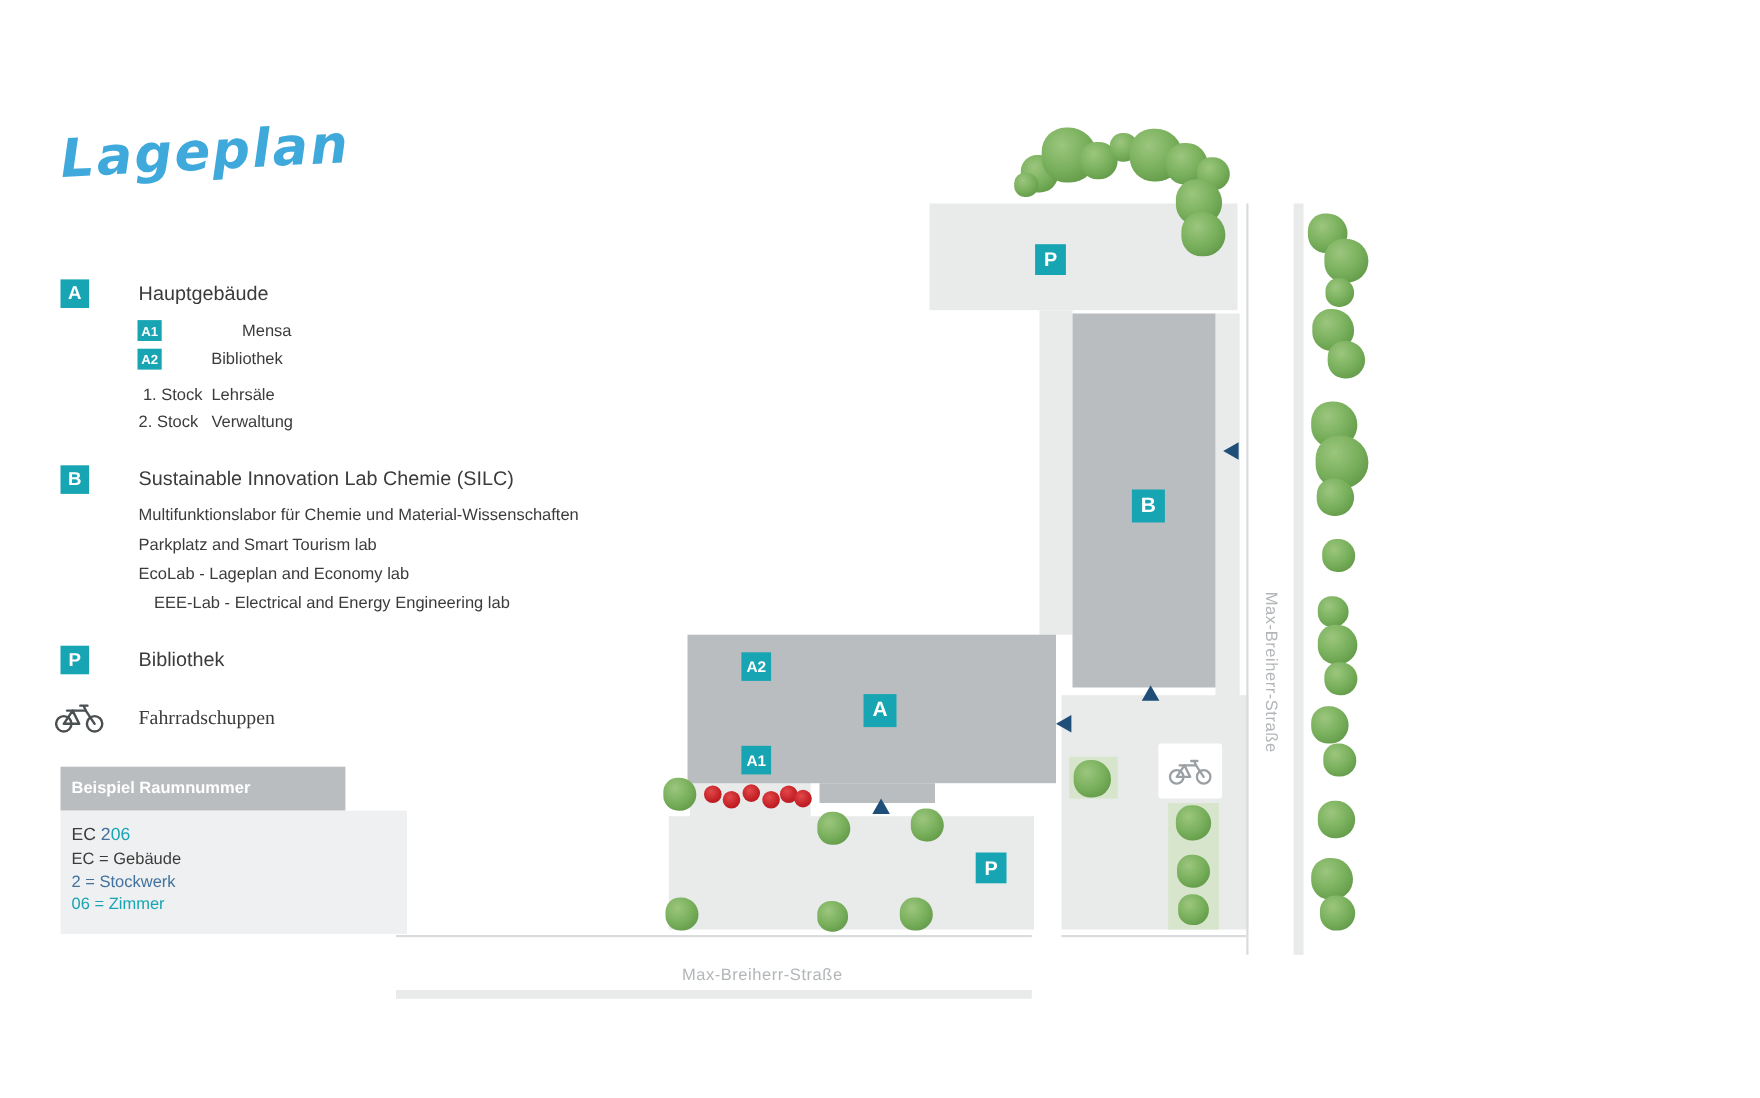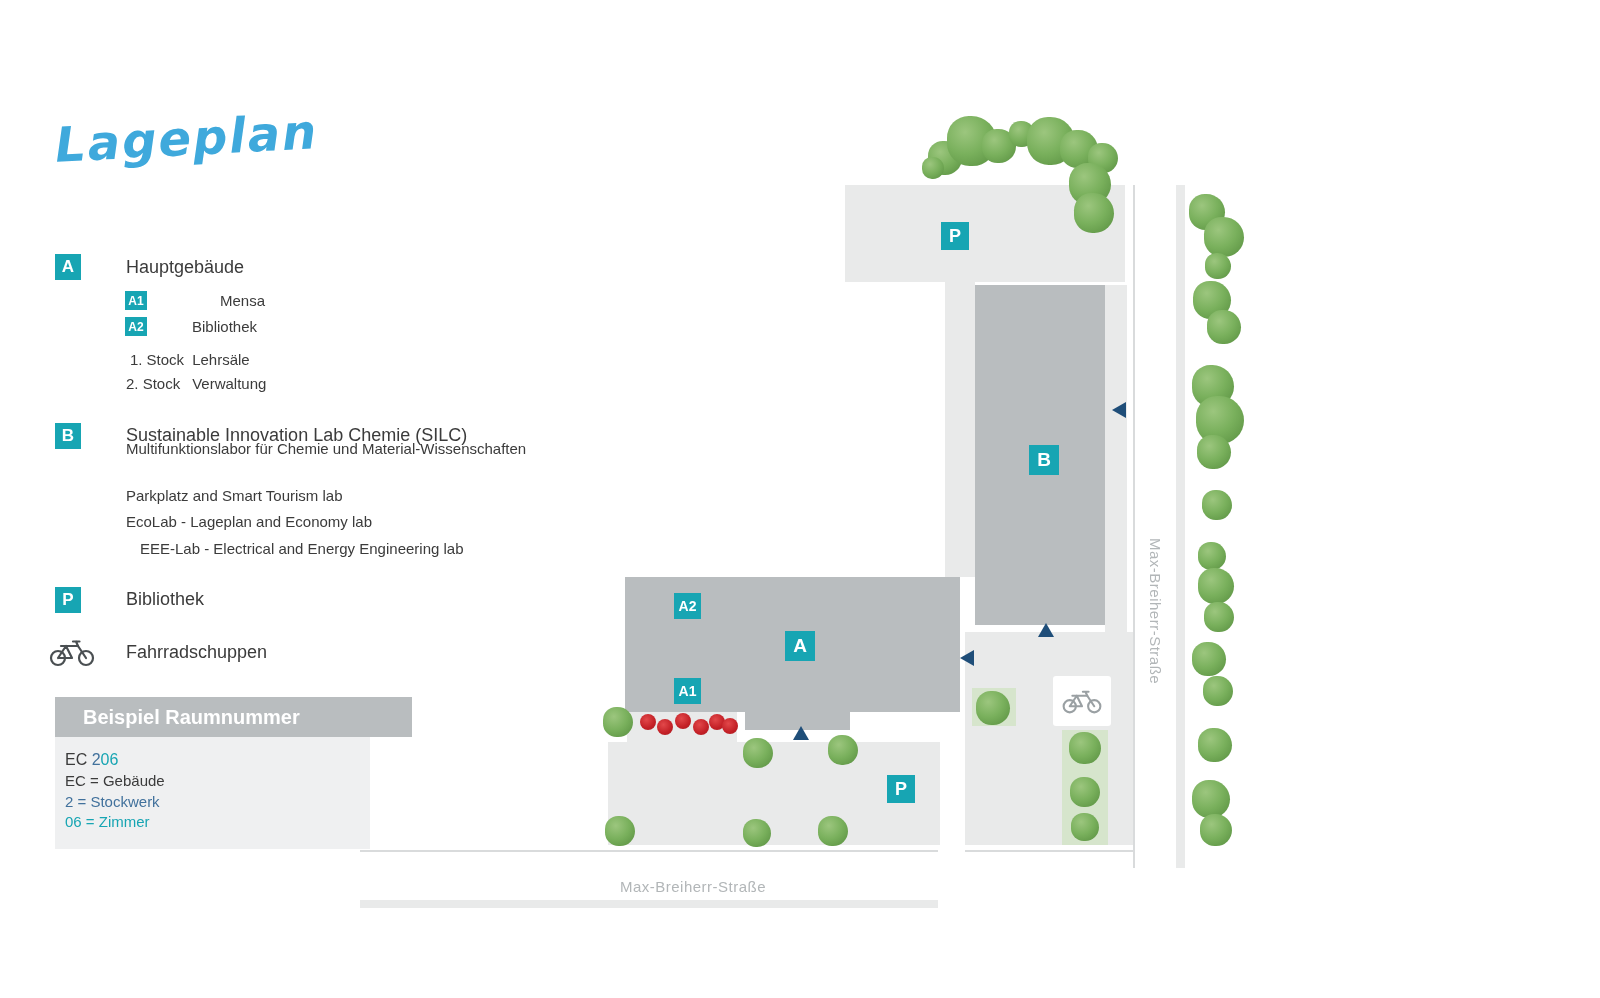--- a/index.html
+++ b/index.html
@@ -29,22 +29,22 @@
   .badge-map{width:30px;height:30px;font-size:19px;}
   .badge-map-sm{width:27px;height:26px;font-size:14px;}
   .badge-map-p{width:28px;height:28px;font-size:18px;}
 
   
   .lg-title{font-size:18px;}
   .lg-sub{font-size:15px;}
   .level{display:inline-block;width:62px;}
 
   
-  .ex-header{left:55px;top:697px;width:357px;height:40px;background:var(--panel-header-gray);
-    color:#fff;font-weight:bold;font-size:20px;line-height:40px;padding-left:28px;box-sizing:border-box;}
+  .ex-header{left:55px;top:697px;width:259px;height:40px;background:var(--panel-header-gray);
+    color:#fff;font-weight:bold;font-size:15px;line-height:40px;padding-left:10px;box-sizing:border-box;}
   .ex-body{left:55px;top:737px;width:315px;height:112px;background:var(--panel-gray);}
   .ex-line{font-size:15px;}
   .c-steel{color:var(--steel-blue);}
   .c-teal{color:var(--teal);}
 
   
   .area{background:var(--area-gray);z-index:1;}
   .bld{background:var(--building-gray);z-index:2;}
   .green{background:#d6e5cc;z-index:2;}
   .street-line{background:#d9dbdc;z-index:1;}
@@ -84,38 +84,38 @@
       <span class="level">1. Stock</span>
       <span>Lehrsäle</span>
     </div>
     <div class="abs lg-sub" style="left:126px;top:375px;">
       <span class="level">2. Stock</span>
       <span>Verwaltung</span>
     </div>
 
     <div class="abs badge badge-lg" style="left:55px;top:423px;">B</div>
     <div class="abs lg-title" style="left:126px;top:425px;">Sustainable Innovation Lab Chemie (SILC)</div>
-    <div class="abs lg-sub" style="left:126px;top:440px;">Multifunktionslabor für Chemie und Material-Wissenschaften</div>
+    <div class="abs lg-sub" style="left:126px;top:460px;">Multifunktionslabor für Chemie und Material-Wissenschaften</div>
     <div class="abs lg-sub" style="left:126px;top:487px;">Parkplatz and Smart Tourism lab</div>
     <div class="abs lg-sub" style="left:126px;top:513px;">EcoLab - Lageplan and Economy lab</div>
     <div class="abs lg-sub" style="left:140px;top:540px;">EEE-Lab - Electrical and Energy Engineering lab</div>
 
     <div class="abs badge badge-lg" style="left:55px;top:587px;">P</div>
     <div class="abs lg-title" style="left:126px;top:589px;">Bibliothek</div>
 
     <div class="abs" style="left:48px;top:636px;z-index:2;">
       <svg width="48" height="32" viewBox="0 0 48 30" fill="none" stroke="#4a4f52" stroke-width="2.2" stroke-linecap="round" stroke-linejoin="round">
         <circle cx="10" cy="21" r="7"></circle>
           <circle cx="38" cy="21" r="7"></circle>
         <path d="M10 21 L18 9 L30 9 L38 21 M18 9 L24 21 L10 21"></path>
         <path d="M30 9 L28 4.5 M25 4.5 H31.5"></path>
           <path d="M18 9 H13"></path>
       </svg>
     </div>
-    <div class="abs lg-title" style="left:126px;top:642px;">Fahrradschuppen</div>
+    <div class="abs lg-title" style="left:126px;top:642px;font-family:Liberation Serif, serif;">Fahrradschuppen</div>
   </div>
 
   <div>
     <div class="abs ex-header">Beispiel Raumnummer</div>
     <div class="abs ex-body"></div>
     <div class="abs ex-line" style="left:65px;top:751px;font-size:16px;">
       <span>EC</span>
       <span class="c-steel">2</span><span class="c-teal">06</span>
     </div>
     <div class="abs ex-line" style="left:65px;top:772px;">EC = Gebäude</div>

